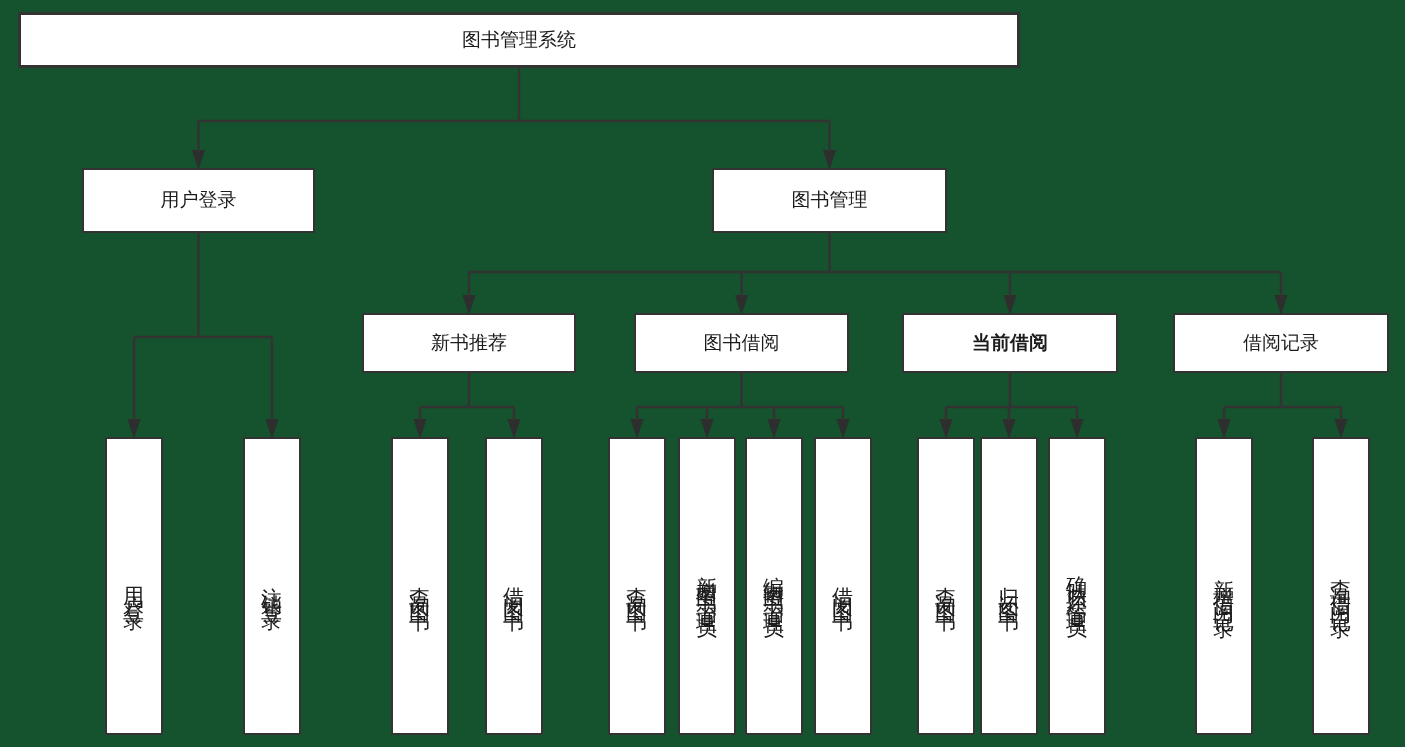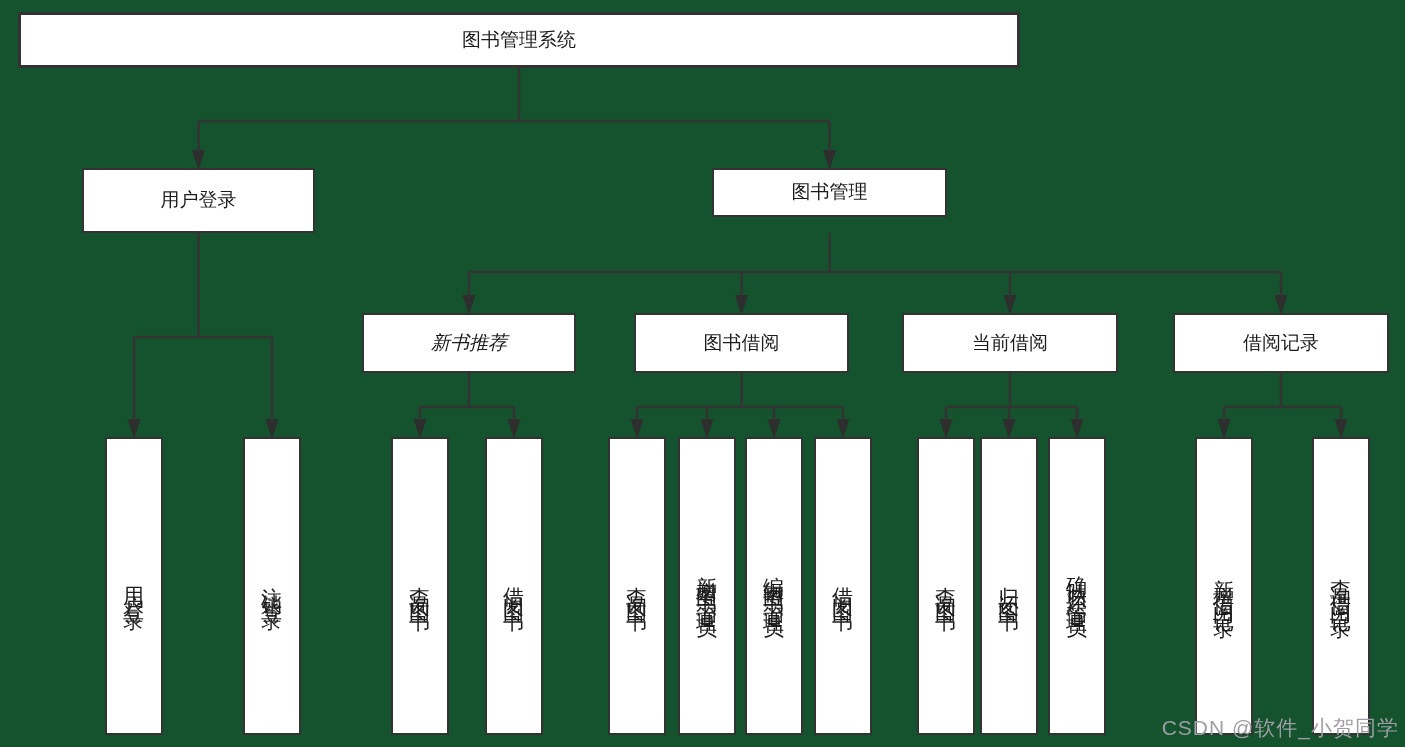--- a/index.html
+++ b/index.html
@@ -98,31 +98,31 @@
       <polygon points="1334.5,419 1347.5,419 1341,439" fill="#2e2e2e"></polygon>
       <path d="M 1281 373 L 1281 407 M 1224 407 L 1341 407 M 1224 407 L 1224 421 M 1341 407 L 1341 421" fill="none" stroke="#333333" stroke-width="2.5"></path>
     </svg>
   <div id="nodes-layer">
       <div class="node root" style="left: 18px; top: 12px; width: 1002px; height: 56px; border-color: rgb(51, 51, 51); background: rgb(255, 255, 255);">
         <span class="lbl" style="color: rgb(28, 28, 28);">图书管理系统</span>
       </div>
       <div class="node" style="left: 82px; top: 168px; width: 233px; height: 65px; border-color: rgb(51, 51, 51); background: rgb(255, 255, 255);">
         <span class="lbl" style="color: rgb(28, 28, 28);">用户登录</span>
       </div>
-      <div class="node" style="left: 712px; top: 168px; width: 235px; height: 49px; border-color: rgb(51, 51, 51); background: rgb(255, 255, 255);">
+      <div class="node" style="left: 712px; top: 168px; width: 235px; height: 65px; border-color: rgb(51, 51, 51); background: rgb(255, 255, 255);">
         <span class="lbl" style="color: rgb(28, 28, 28);">图书管理</span>
       </div>
       <div class="node" style="left: 362px; top: 313px; width: 214px; height: 60px; border-color: rgb(51, 51, 51); background: rgb(255, 255, 255);">
-        <span class="lbl" style="color: rgb(28, 28, 28); font-style: italic;">新书推荐</span>
+        <span class="lbl" style="color: rgb(28, 28, 28);">新书推荐</span>
       </div>
       <div class="node" style="left: 634px; top: 313px; width: 215px; height: 60px; border-color: rgb(51, 51, 51); background: rgb(255, 255, 255); align-items: center;">
         <span class="lbl" style="color: rgb(28, 28, 28);">图书借阅</span>
       </div>
       <div class="node" style="left: 902px; top: 313px; width: 216px; height: 60px; border-color: rgb(51, 51, 51); background: rgb(255, 255, 255);">
-        <span class="lbl" style="color: rgb(28, 28, 28);">当前借阅</span>
+        <span class="lbl" style="color: rgb(28, 28, 28); font-weight: bold;">当前借阅</span>
       </div>
       <div class="node" style="left: 1173px; top: 313px; width: 216px; height: 60px; border-color: rgb(51, 51, 51); background: rgb(255, 255, 255);">
         <span class="lbl" style="color: rgb(28, 28, 28);">借阅记录</span>
       </div>
       <div class="node vertical" style="left: 105px; top: 437px; width: 58px; height: 298px; border-color: rgb(51, 51, 51); background: rgb(255, 255, 255);">
         <span class="lbl" style="color: rgb(28, 28, 28);">用户登录</span>
       </div>
       <div class="node vertical" style="left: 243px; top: 437px; width: 58px; height: 298px; border-color: rgb(51, 51, 51); background: rgb(255, 255, 255);">
         <span class="lbl" style="color: rgb(28, 28, 28);">注销登录</span>
       </div>
@@ -153,14 +153,13 @@
       <div class="node vertical long" style="left: 1048px; top: 437px; width: 58px; height: 298px; border-color: rgb(51, 51, 51); background: rgb(255, 255, 255);">
         <span class="lbl" style="color: rgb(28, 28, 28);">确认归还（管理员）</span>
       </div>
       <div class="node vertical" style="left: 1195px; top: 437px; width: 58px; height: 298px; border-color: rgb(51, 51, 51); background: rgb(255, 255, 255);">
         <span class="lbl" style="color: rgb(28, 28, 28);">新增借阅记录</span>
       </div>
       <div class="node vertical" style="left: 1312px; top: 437px; width: 58px; height: 298px; border-color: rgb(51, 51, 51); background: rgb(255, 255, 255);">
         <span class="lbl" style="color: rgb(28, 28, 28);">查询借阅记录</span>
       </div>
     </div>
-  <div id="watermark" style="color: rgb(158, 158, 164);">CSDN @软件_小贺同学</div>
 </div>
 
 </body></html>

